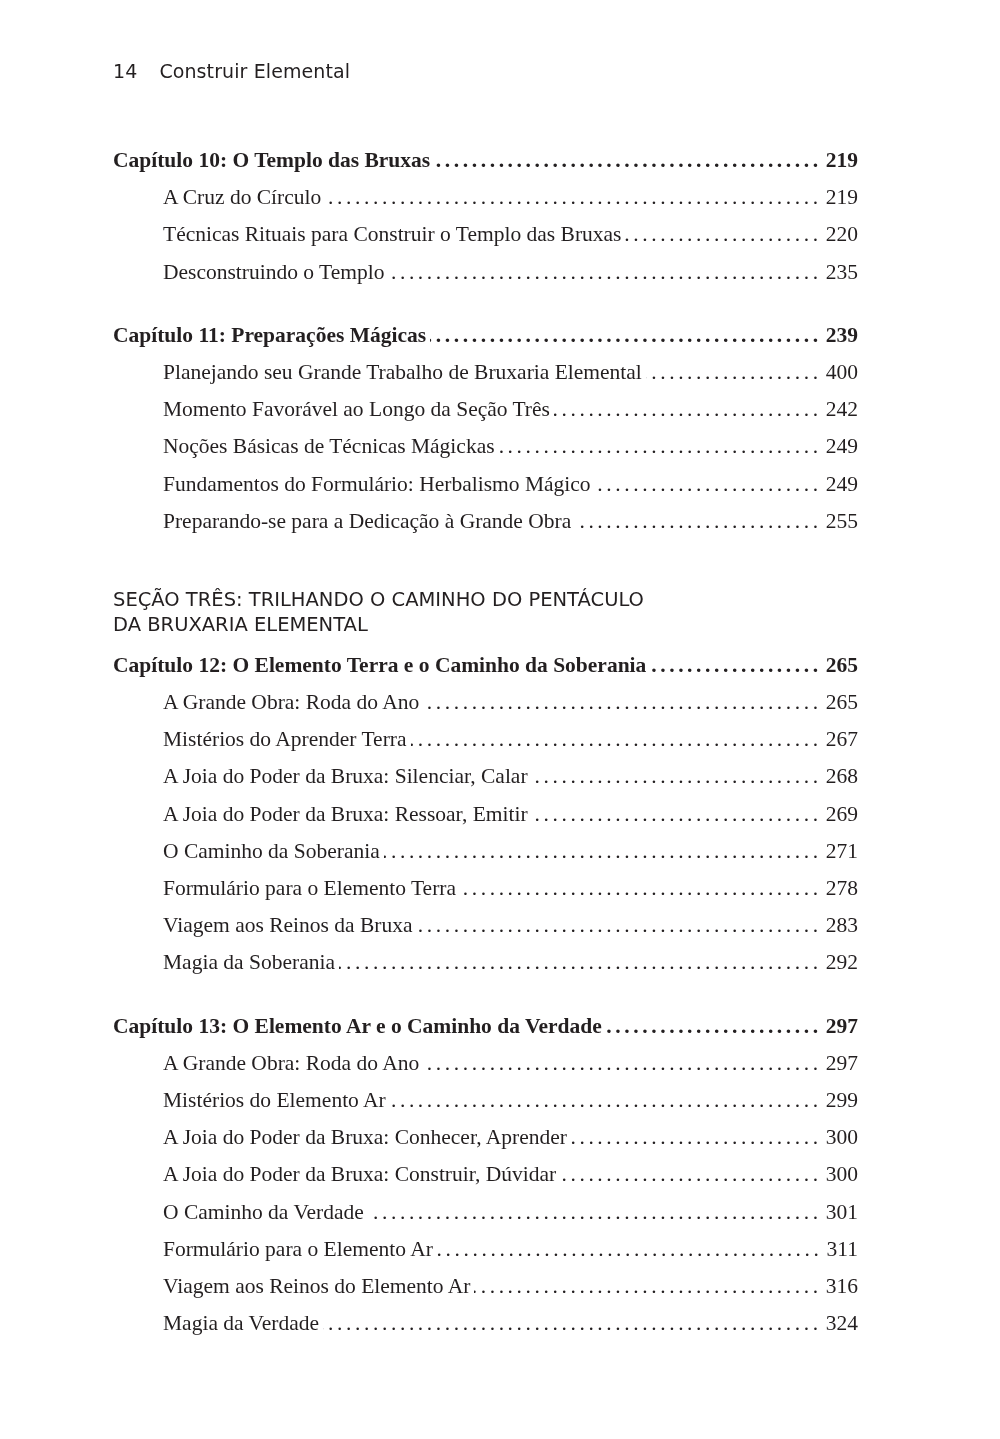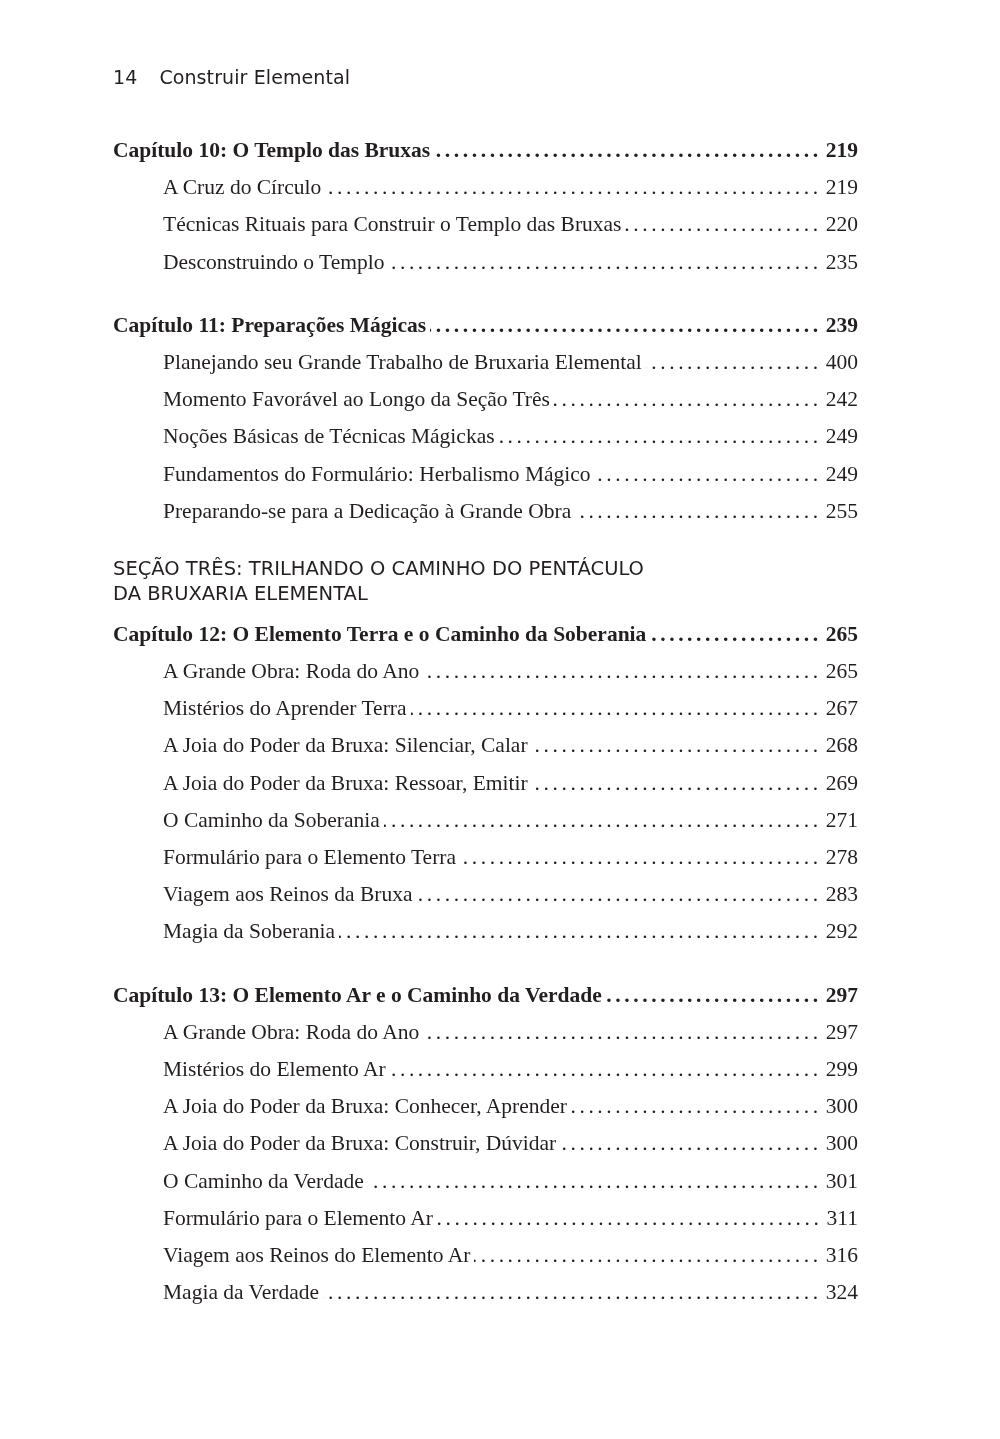--- a/index.html
+++ b/index.html
@@ -1,39 +1,39 @@
 <!DOCTYPE html>
 <html><head>
   <meta charset="utf-8">
   <style>
     html, body { margin: 0; padding: 0; background: #ffffff; }
     body { width: 1000px; height: 1439px; position: relative; overflow: hidden; color: #231f20; }
     .running-head {
-      position: absolute; left: 113px; top: 66px;
+      position: absolute; left: 113px; top: 60px;
       font-family: "DejaVu Sans", sans-serif; font-size: 19px; letter-spacing: 0.1px;
       display: flex; gap: 22px; color: #231f20;
     }
-    .toc { position: absolute; left: 113px; top: 132px; width: 745px; }
+    .toc { position: absolute; left: 113px; top: 142px; width: 745px; }
     .row {
       display: flex; align-items: baseline; height: 37.2px;
       font-family: "Liberation Serif", serif; font-size: 21.5px; line-height: 37px;
       white-space: nowrap; overflow: hidden;
     }
     .row.chapter { font-weight: bold; }
     .row.entry { padding-left: 50px; }
     .row .title { flex: 0 0 auto; }
     .row .dots {
       flex: 1 1 auto; overflow: hidden; margin: 0 4px; letter-spacing: 3.6px;
       text-align: right; direction: rtl;
     }
     .row .page { flex: 0 0 auto; }
     .group-gap { height: 26px; }
     .section-title {
       font-family: "DejaVu Sans", sans-serif; font-size: 19.5px; line-height: 25px;
-      margin: 0 0 10px 0; color: #231f20;
+      margin: 21px 0 10px 0; color: #231f20;
     }
   </style>
 </head>
 <body>
 
 <div class="running-head">
   <span>14</span>
   <span>Construir Elemental</span>
 </div>
 

